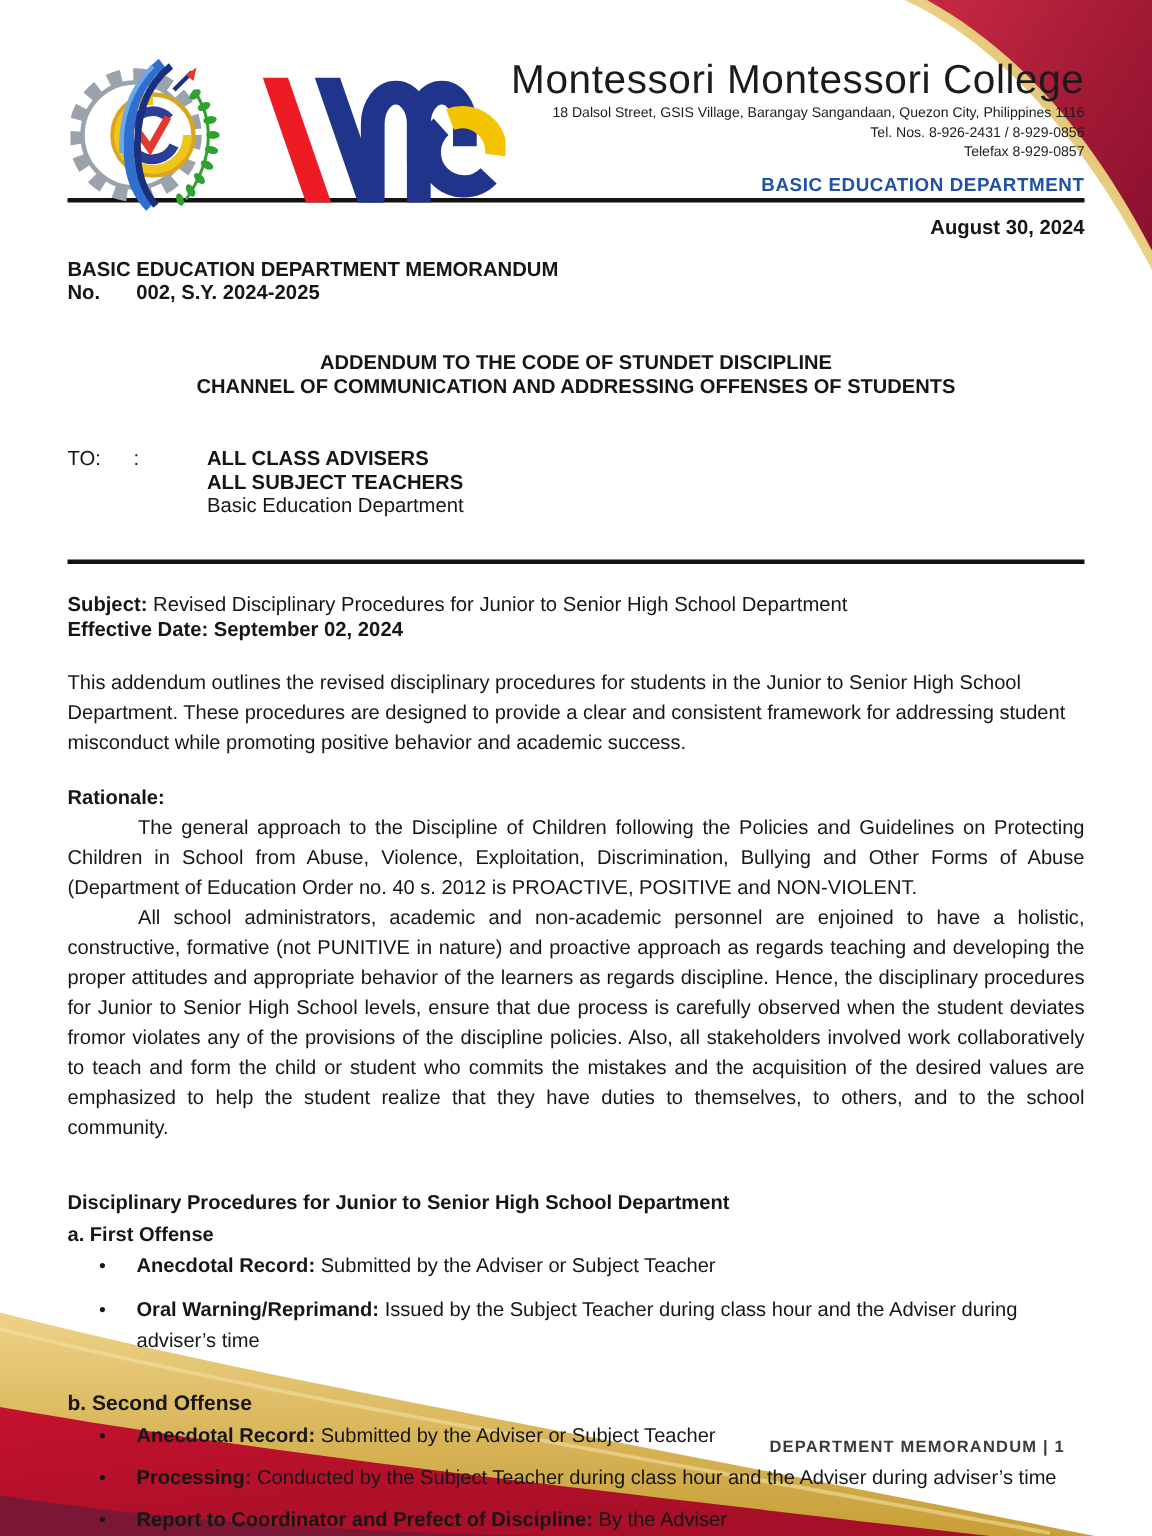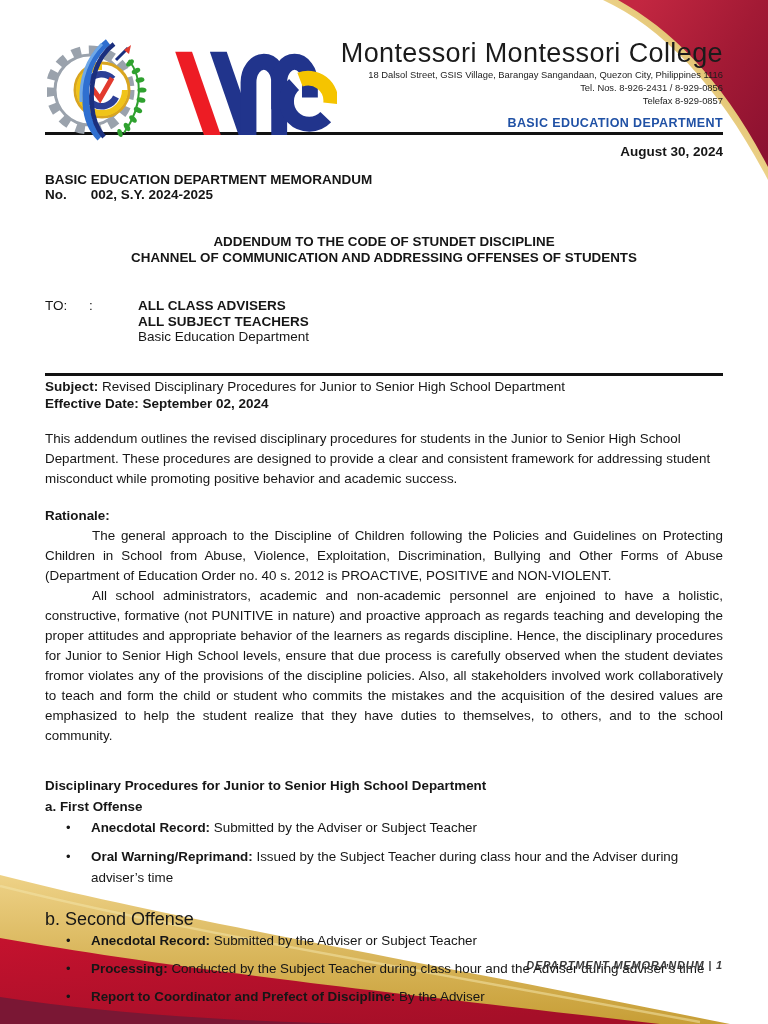--- a/index.html
+++ b/index.html
@@ -32,40 +32,40 @@
   .memo-no { font-size:13.5px; line-height:15px; font-weight:700; }
   .memo-no .no-val { display:inline-block; margin-left:24px; }
 
   .title-block { margin-top:32px; text-align:center; font-weight:700; font-size:13.4px; line-height:15.5px; }
 
   .to-block { margin-top:33px; display:flex; font-size:13.5px; line-height:15.5px; }
   .to-label { width:44px; }
   .to-colon { width:49px; }
   .to-lines div.b { font-weight:700; }
 
-  .subject-line { margin-top:2px; font-size:13.5px; line-height:17px; }
+  .subject-line { margin-top:18px; font-size:13.5px; line-height:17px; }
   .subject-line .lbl { font-weight:700; }
   .effective-line { font-size:13.5px; line-height:17px; font-weight:700; }
 
   .para { margin-top:17px; font-size:13.4px; line-height:20px; }
   .just { text-align:justify; text-indent:47px; margin-top:0; }
   .rationale-h { margin-top:17px; font-size:13.4px; line-height:20px; font-weight:700; }
 
   .proc-h { margin-top:29px; font-size:13.4px; line-height:21px; font-weight:700; }
   .proc-h div { font-weight:700; }
 
   ul.offense { list-style:none; }
   ul.offense li { position:relative; padding-left:46px; font-size:13.4px; line-height:21px; margin-bottom:8px; }
   ul.offense li::before { content:"•"; position:absolute; left:21px; top:0; font-size:13px; }
   ul.offense .lbl { font-weight:700; }
-  .sub-h { margin-top:21px; font-size:18px; line-height:21px; font-weight:400; }
+  .sub-h { margin-top:21px; font-size:14px; line-height:21px; font-weight:700; }
   ul.offense.second li { margin-bottom:7px; }
 
-  .footer { position:absolute; top:959px; right:45px; z-index:3;
-    font-size:11px; font-weight:700; letter-spacing:0.8px; color:#3a3a3a;font-style:italic; }
+  .footer { position:absolute; top:959px; right:58px; z-index:3;
+    font-size:11px; font-weight:700; letter-spacing:0.8px; color:#3a3a3a; }
 </style>
 </head>
 <body>
 
 <svg id="deco-top-right" class="deco" width="195" height="185" viewBox="0 0 195 185">
   <defs>
     <linearGradient id="gGold" x1="0" y1="1" x2="1" y2="0">
       <stop offset="0" stop-color="#c4942c"></stop>
         <stop offset="0.5" stop-color="#ecd289"></stop>
         <stop offset="1" stop-color="#c99d33"></stop>

